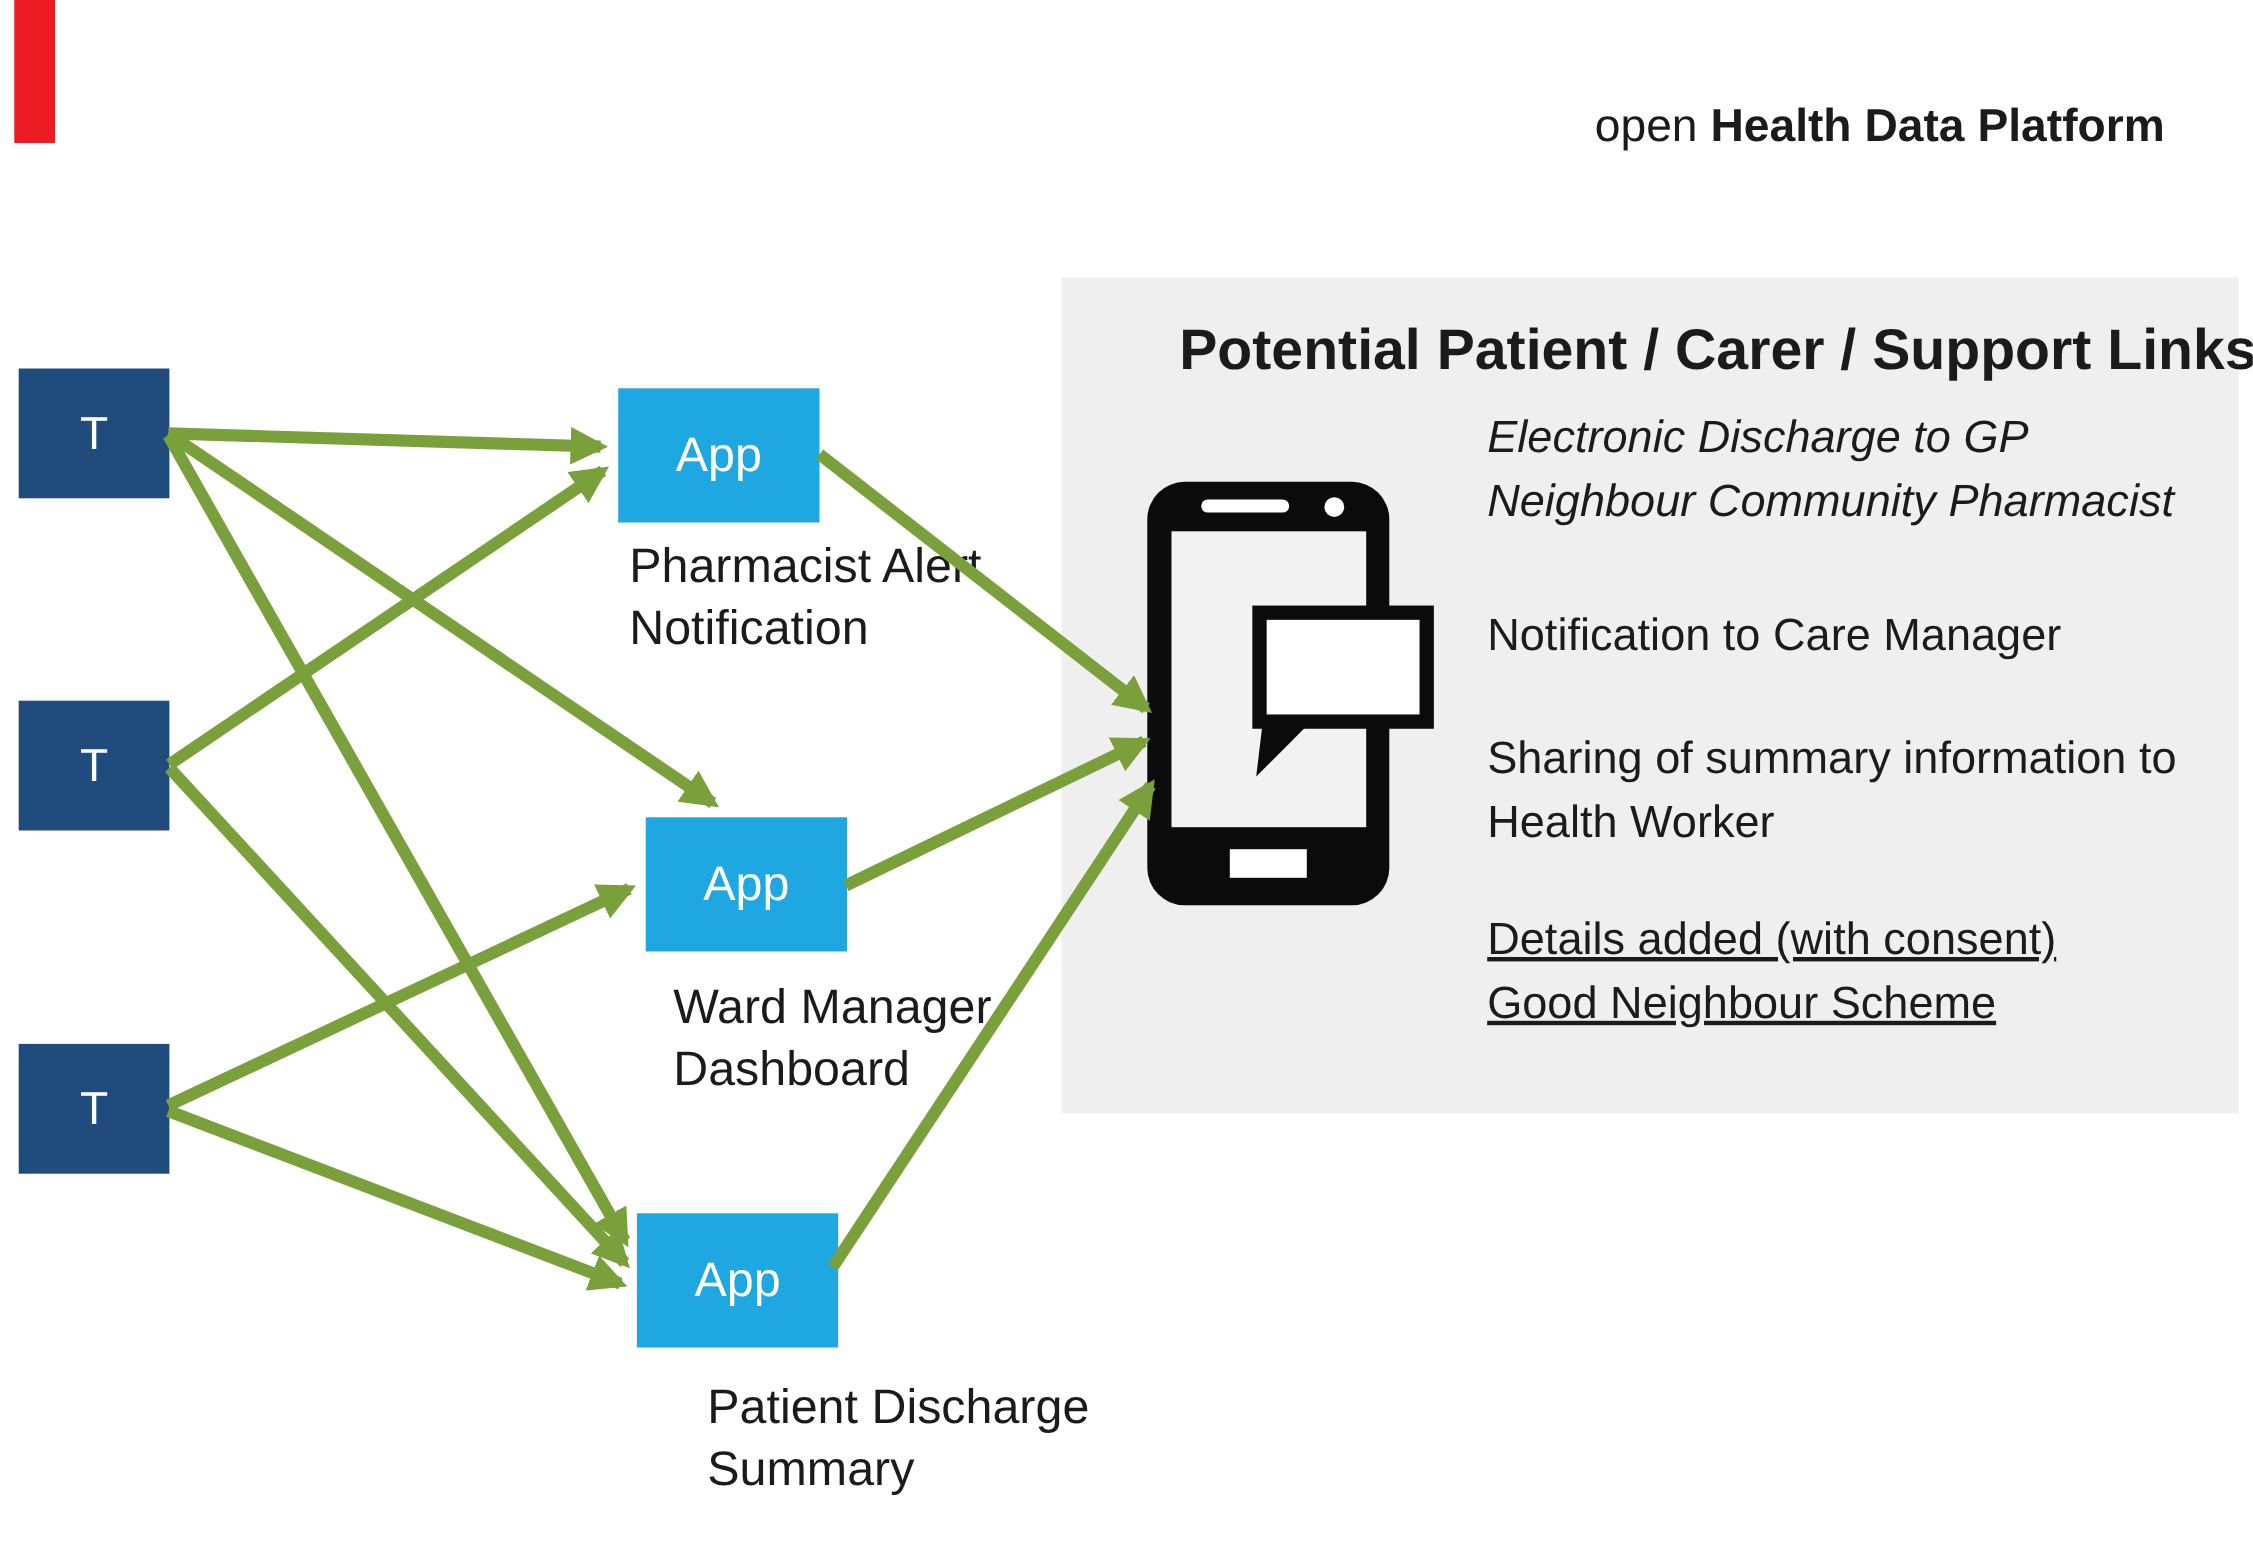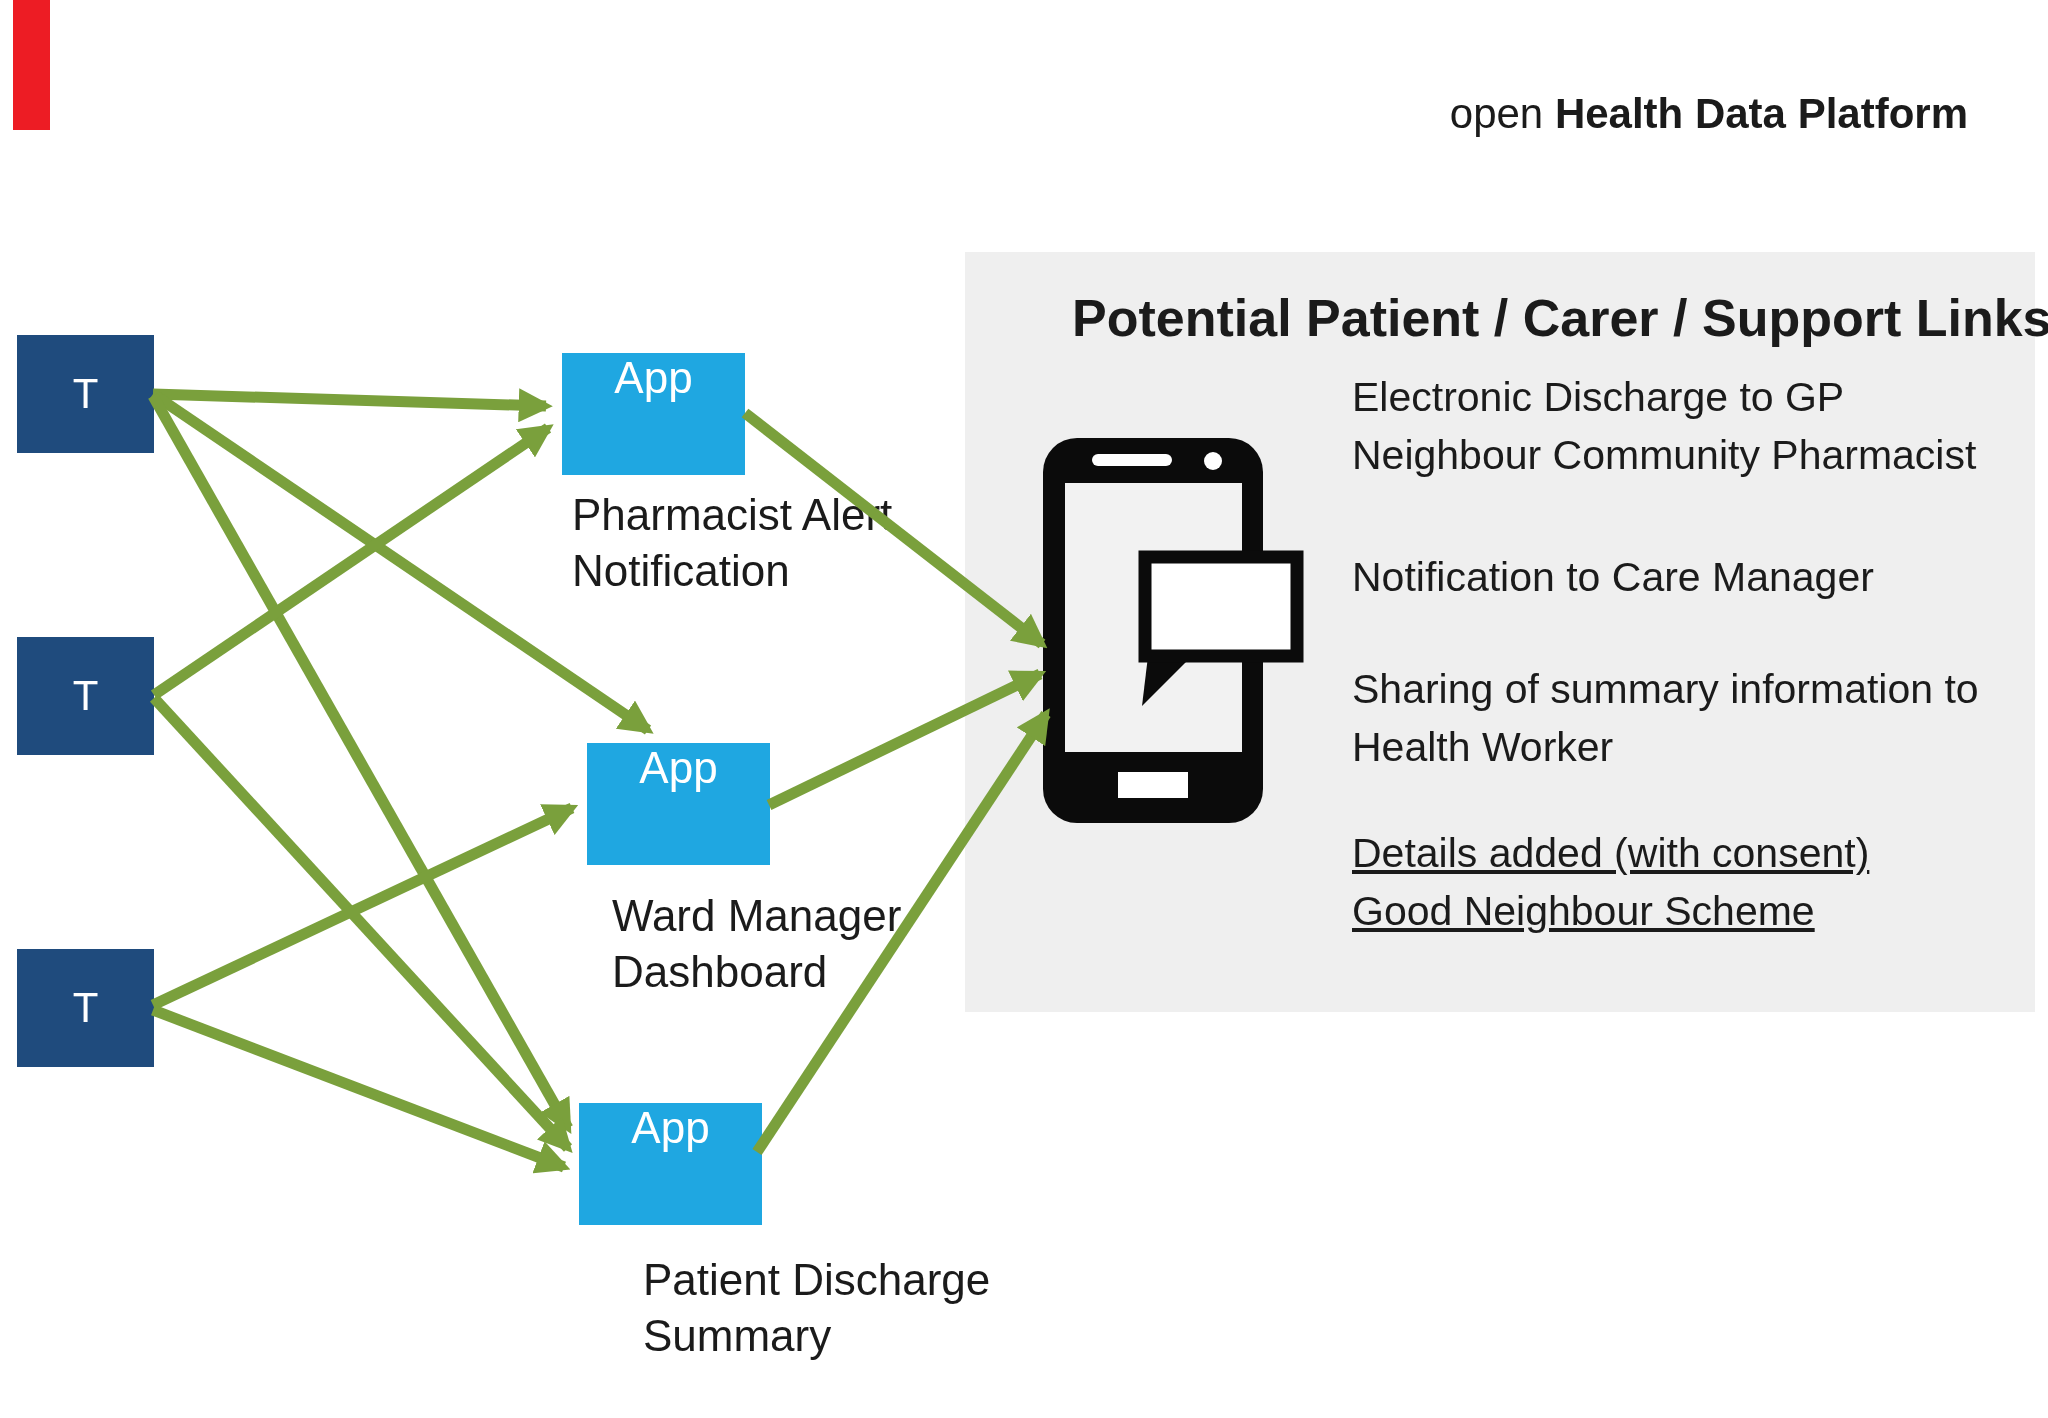--- a/index.html
+++ b/index.html
@@ -45,21 +45,21 @@
     font-size: 42px;
   }
   .t-box.t1 { top: 335px; }
   .t-box.t2 { top: 637px; }
   .t-box.t3 { top: 949px; }
 
   .app-box {
     width: 183px; height: 122px;
     background: var(--box_light_blue);
     color: #ffffff;
-    display: flex; align-items: flex-start; justify-content: center;
+    display: flex; align-items: center; justify-content: center;
     font-size: 44px;
   }
   .app-box.a1 { left: 562px; top: 353px; }
   .app-box.a2 { left: 587px; top: 743px; }
   .app-box.a3 { left: 579px; top: 1103px; }
 
   .caption {
     font-size: 44px;
     line-height: 56px;
     color: var(--text_black);
@@ -77,21 +77,21 @@
     left: 1072px; top: 288px;
     font-size: 52px;
     font-weight: bold;
     white-space: nowrap;
   }
   .panel-item {
     left: 1352px; width: 670px;
     font-size: 41px;
     line-height: 58px;
   }
-  .panel-item.i1 { top: 368px; }
+  .panel-item.i1 { top: 368px; font-style: italic; }
   .panel-item.i2 { top: 548px; }
   .panel-item.i3 { top: 660px; }
   .panel-item.i4 { top: 824px; text-decoration: underline; }
 
   svg.layer { left: 0; top: 0; pointer-events: none; }
 
   .arrow-line {
     stroke: var(--arrow_green);
     stroke-width: 11;
     fill: none;

